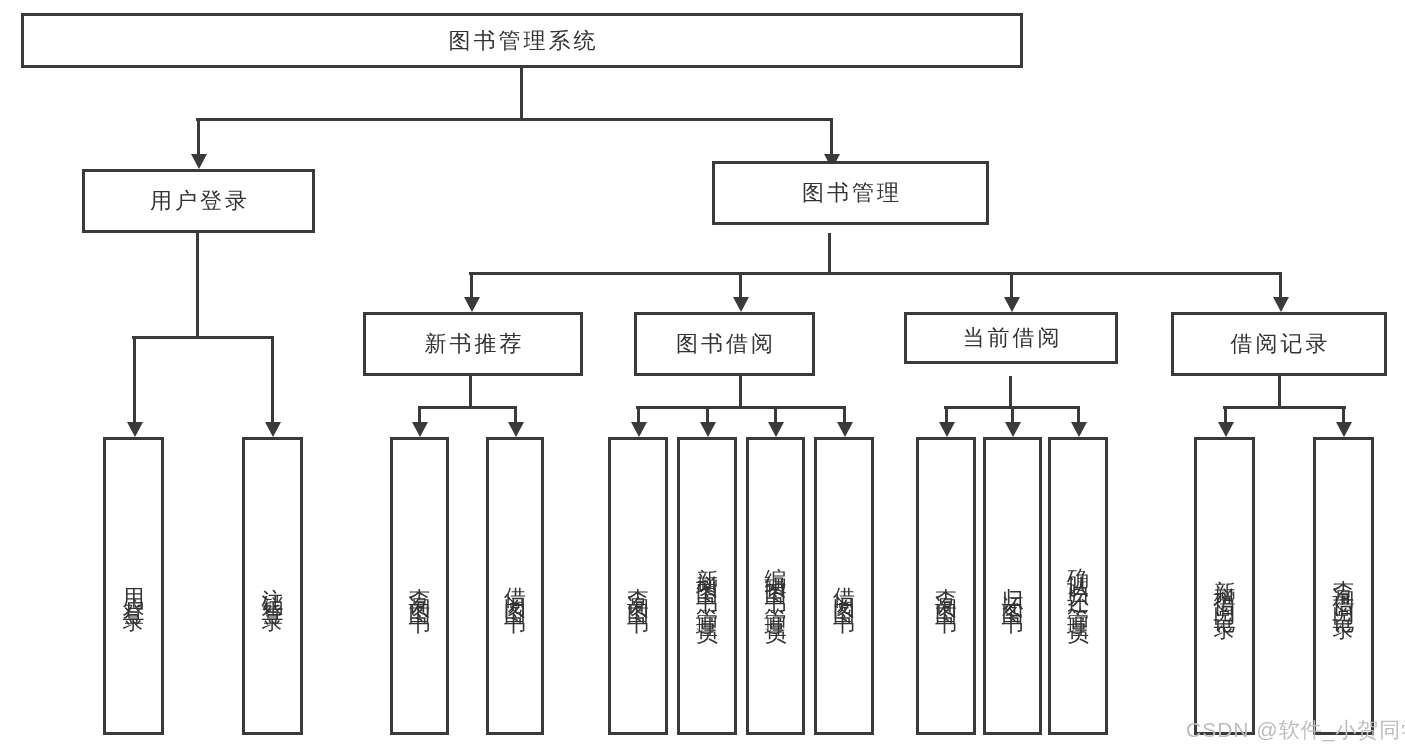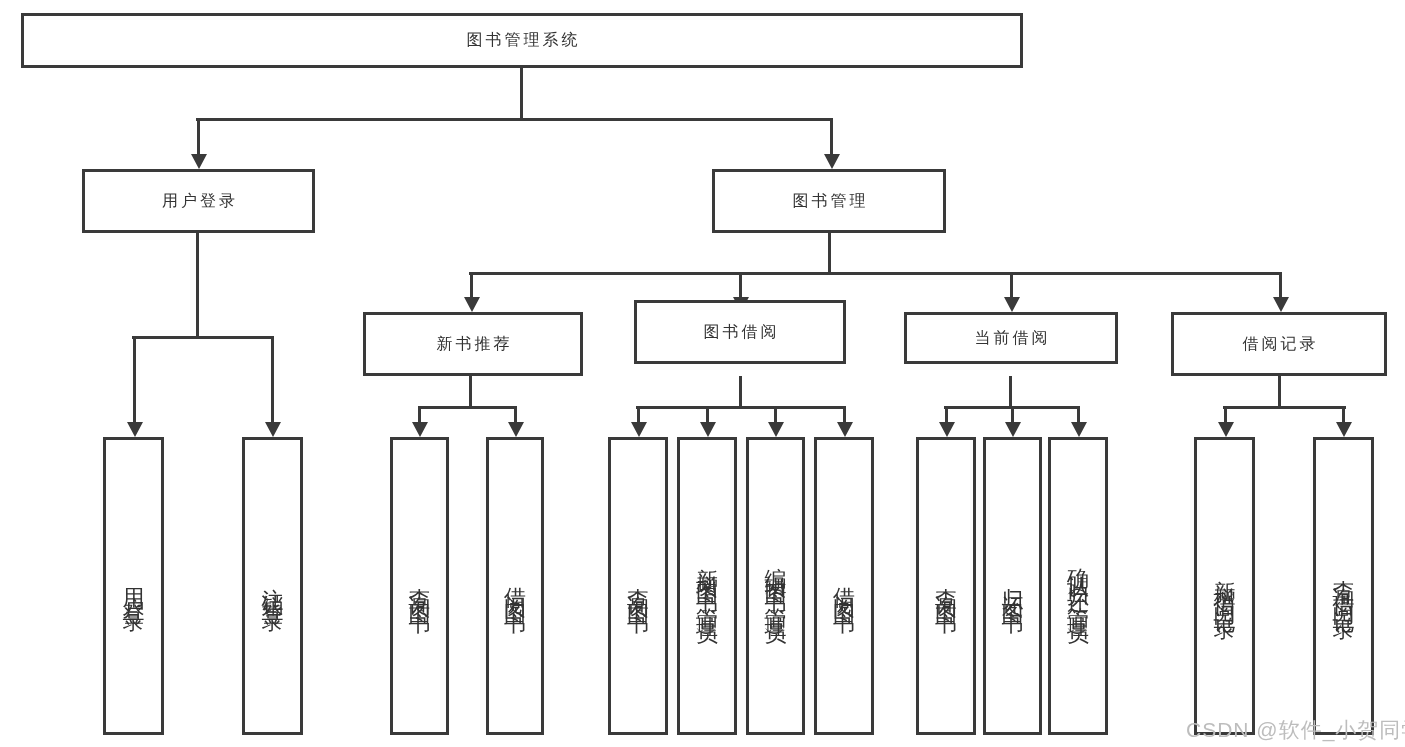--- a/index.html
+++ b/index.html
@@ -4,21 +4,21 @@
 <style>
   html,body { margin:0; padding:0; background:#fff; }
   #canvas {
     position:relative; width:1405px; height:747px; background:#fff;
     font-family:"Liberation Sans","DejaVu Sans",sans-serif; color:#333;
     overflow:hidden;
   }
   .node {
     position:absolute; background:#fff; border:3px solid #3a3a3a;
     box-sizing:border-box; display:flex; align-items:center; justify-content:center;
-    font-size:16px; letter-spacing:3px; color:#333; z-index:2;
+    font-size:22px; letter-spacing:3px; color:#333; z-index:2;
   }
   .node .hlabel { white-space:nowrap; padding-left:3px; }
   .leaf {
     position:absolute; top:437px; height:298px; background:#fff;
     border:3px solid #3a3a3a; box-sizing:border-box;
     display:flex; align-items:center; justify-content:center; z-index:2;
   }
   .leaf .vlabel {
     writing-mode:vertical-rl; text-orientation:mixed;
     font-size:22px; letter-spacing:8px; color:#333; line-height:1;
@@ -50,40 +50,40 @@
   </div>
 
   <div class="vl" style="left:520px;top:68px;height:51px"></div>
   <div class="hl" style="left:196px;top:118px;width:637px"></div>
   <div class="arrow" style="left:190px;top:118px;height:51px"></div>
   <div class="arrow" style="left:823px;top:118px;height:51px"></div>
 
   <div class="node" style="left:82px;top:169px;width:233px;height:64px">
     <span class="hlabel">用户登录</span>
   </div>
-  <div class="node" style="left:712px;top:169px;width:234px;height:64px">
+  <div class="node" style="left:712px;top:161px;width:277px;height:64px">
     <span class="hlabel">图书管理</span>
   </div>
 
   <div class="vl" style="left:196px;top:233px;height:103px"></div>
   <div class="hl" style="left:132px;top:336px;width:142px"></div>
   <div class="arrow" style="left:126px;top:336px;height:101px"></div>
   <div class="arrow" style="left:264px;top:336px;height:101px"></div>
 
   <div class="vl" style="left:828px;top:233px;height:39px"></div>
   <div class="hl" style="left:469px;top:272px;width:812px"></div>
   <div class="arrow" style="left:463px;top:272px;height:40px"></div>
   <div class="arrow" style="left:732px;top:272px;height:40px"></div>
   <div class="arrow" style="left:1003px;top:272px;height:40px"></div>
   <div class="arrow" style="left:1272px;top:272px;height:40px"></div>
 
   <div class="node" style="left:363px;top:312px;width:220px;height:64px">
     <span class="hlabel">新书推荐</span>
   </div>
-  <div class="node" style="left:634px;top:300px;width:212px;height:64px">
+  <div class="node" style="left:634px;top:312px;width:181px;height:64px">
     <span class="hlabel">图书借阅</span>
   </div>
   <div class="node" style="left:904px;top:312px;width:214px;height:52px">
     <span class="hlabel">当前借阅</span>
   </div>
   <div class="node" style="left:1171px;top:312px;width:216px;height:64px">
     <span class="hlabel">借阅记录</span>
   </div>
 
   <div class="vl" style="left:469px;top:376px;height:30px"></div>

